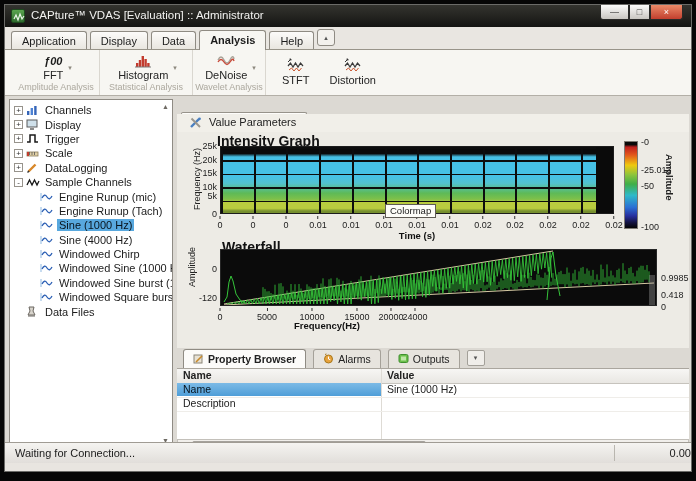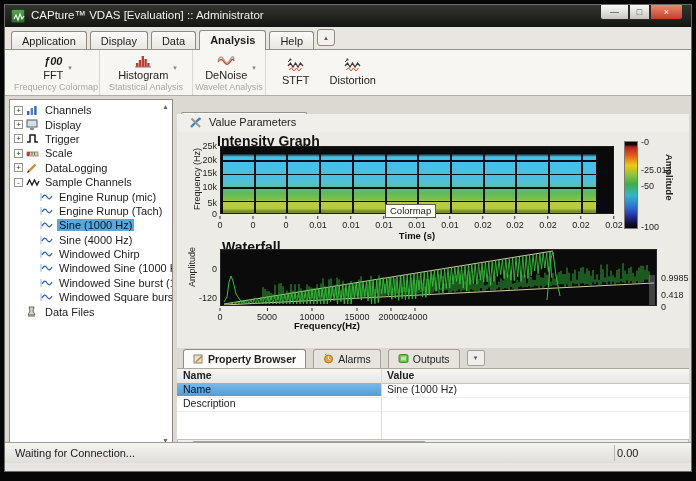--- a/index.html
+++ b/index.html
@@ -104,21 +104,21 @@
              color:#06121c;padding-left:6px;line-height:13px;box-sizing:border-box}
   .hscroll{position:absolute;left:0;top:343px;width:512px;height:13px;background:#f1efeb;border:1px solid #c3c0ba;box-sizing:border-box}
   .harrow{position:absolute;top:0;width:13px;height:11px;font-size:7px;color:#555;display:flex;align-items:center;justify-content:center}
   .hthumb{position:absolute;left:14px;top:1px;width:232px;height:9px;border:1px solid #a5a29c;border-radius:2px;
           background:linear-gradient(#fdfdfd,#d5d2cd)}
   
   .status{position:absolute;left:0;bottom:8px;width:100%;height:21px;border-top:1px solid #a09c94;
           background:linear-gradient(#f5f4f1,#e1deda);font-size:11px;color:#1b1b1b;box-sizing:border-box}
   .statustext{position:absolute;left:10px;top:0;line-height:20px}
   .statusdiv{position:absolute;right:76px;top:2px;height:16px;width:1px;background:#b9b6af}
-  .statusval{position:absolute;right:0;top:0;width:74px;text-align:left;line-height:20px}
+  .statusval{position:absolute;right:0;top:0;width:74px;text-align:right;line-height:20px}
 </style>
 </head>
 <body>
 
 <div class="win">
 
   <div class="titlebar">
     <span class="appicon">
       <svg width="12" height="12" viewBox="0 0 12 12" style="margin:1px">
           <polyline points="1,8 3,4 5,9 7,3 9,8 11,5" fill="none" stroke="#eaf5e8" stroke-width="1.2"></polyline>
@@ -153,21 +153,21 @@
     <div class="rgroup" style="width:86px">
       <div class="rbuttons">
         <div class="rbtn">
           <div class="rbtncol">
             <span class="ricon ffticon">ƒ00</span>
             <span>FFT</span>
           </div>
           <span class="drop">▾</span>
         </div>
       </div>
-      <div class="glabel">Frequency Colormap</div>
+      <div class="glabel">Amplitude Analysis</div>
     </div>
     <div class="rgroup" style="width:92px">
       <div class="rbuttons">
         <div class="rbtn">
           <div class="rbtncol">
             <span class="ricon">
               <svg width="18" height="14" viewBox="0 0 18 14">
                   <rect x="2" y="9" width="2.4" height="4" fill="#c23b2e"></rect>
                   <rect x="4.8" y="6" width="2.4" height="7" fill="#c23b2e"></rect>
                   <rect x="7.6" y="2" width="2.4" height="11" fill="#c23b2e"></rect>
@@ -411,21 +411,21 @@
 
         <div class="gtitle" style="left:40px;top:1px">Intensity Graph</div>
         <div class="vlab" style="left:-16px;top:42px;width:72px">Frequency (Hz)</div>
         <div class="intplot">
           <div class="intblack-r"></div>
         </div>
         <span class="ytick" style="left:14px;top:9px">25k</span>
         <span class="ytick" style="left:14px;top:23px">20k</span>
         <span class="ytick" style="left:14px;top:36px">15k</span>
         <span class="ytick" style="left:14px;top:50px">10k</span>
-        <span class="ytick" style="left:14px;top:66px">5k</span>
+        <span class="ytick" style="left:14px;top:59px">5k</span>
         <span class="ytick" style="left:14px;top:77px">0</span>
         <span class="xtick" style="left:43px;top:84px">0</span>
         <span class="xtick" style="left:76px;top:84px">0</span>
         <span class="xtick" style="left:109px;top:84px">0</span>
         <span class="xtick" style="left:141px;top:84px">0.01</span>
         <span class="xtick" style="left:174px;top:84px">0.01</span>
         <span class="xtick" style="left:207px;top:84px">0.01</span>
         <span class="xtick" style="left:240px;top:84px">0.01</span>
         <span class="xtick" style="left:273px;top:84px">0.01</span>
         <span class="xtick" style="left:306px;top:84px">0.02</span>

